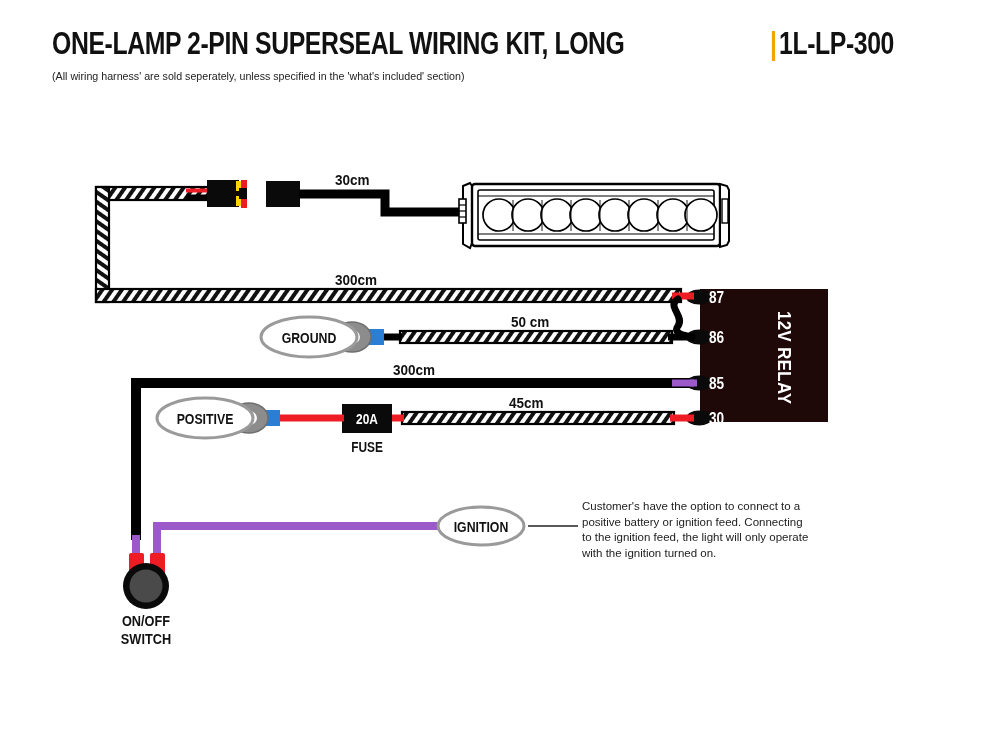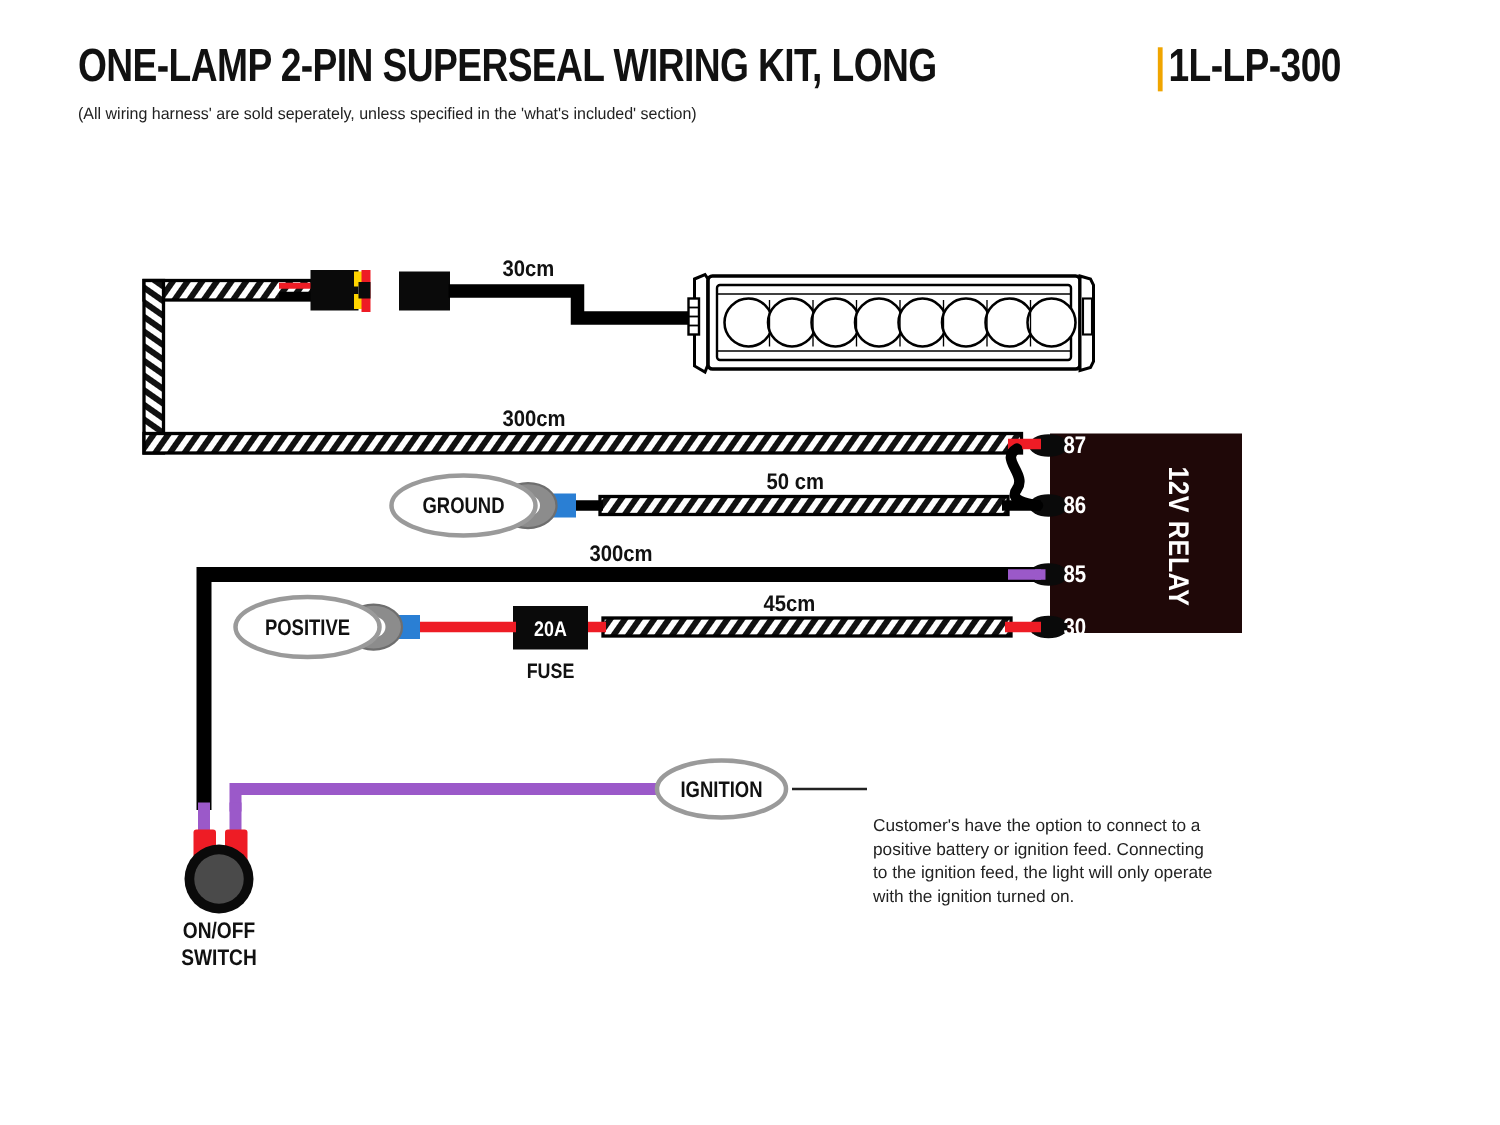--- a/index.html
+++ b/index.html
@@ -312,15 +312,15 @@
   <div class="pin" style="left:709px;top:290px;">87</div>
   <div class="pin" style="left:709px;top:330px;">86</div>
   <div class="pin" style="left:709px;top:376px;">85</div>
   <div class="pin" style="left:709px;top:411px;">30</div>
 
   <div class="relay-text" style="left:794px;top:311px;">12V RELAY</div>
 
   <div class="switch-cap" style="left:96px;top:613px;width:100px;">ON/OFF</div>
   <div class="switch-cap" style="left:96px;top:631px;width:100px;">SWITCH</div>
 
-  <div class="note" style="left:582px;top:499px;margin-top:45px;">Customer's have the option to connect to a positive battery or ignition feed. Connecting to the ignition feed, the light will only operate with the ignition turned on.</div>
+  <div class="note" style="left:582px;top:499px;">Customer's have the option to connect to a positive battery or ignition feed. Connecting to the ignition feed, the light will only operate with the ignition turned on.</div>
 
 </div>
 
 </body></html>

